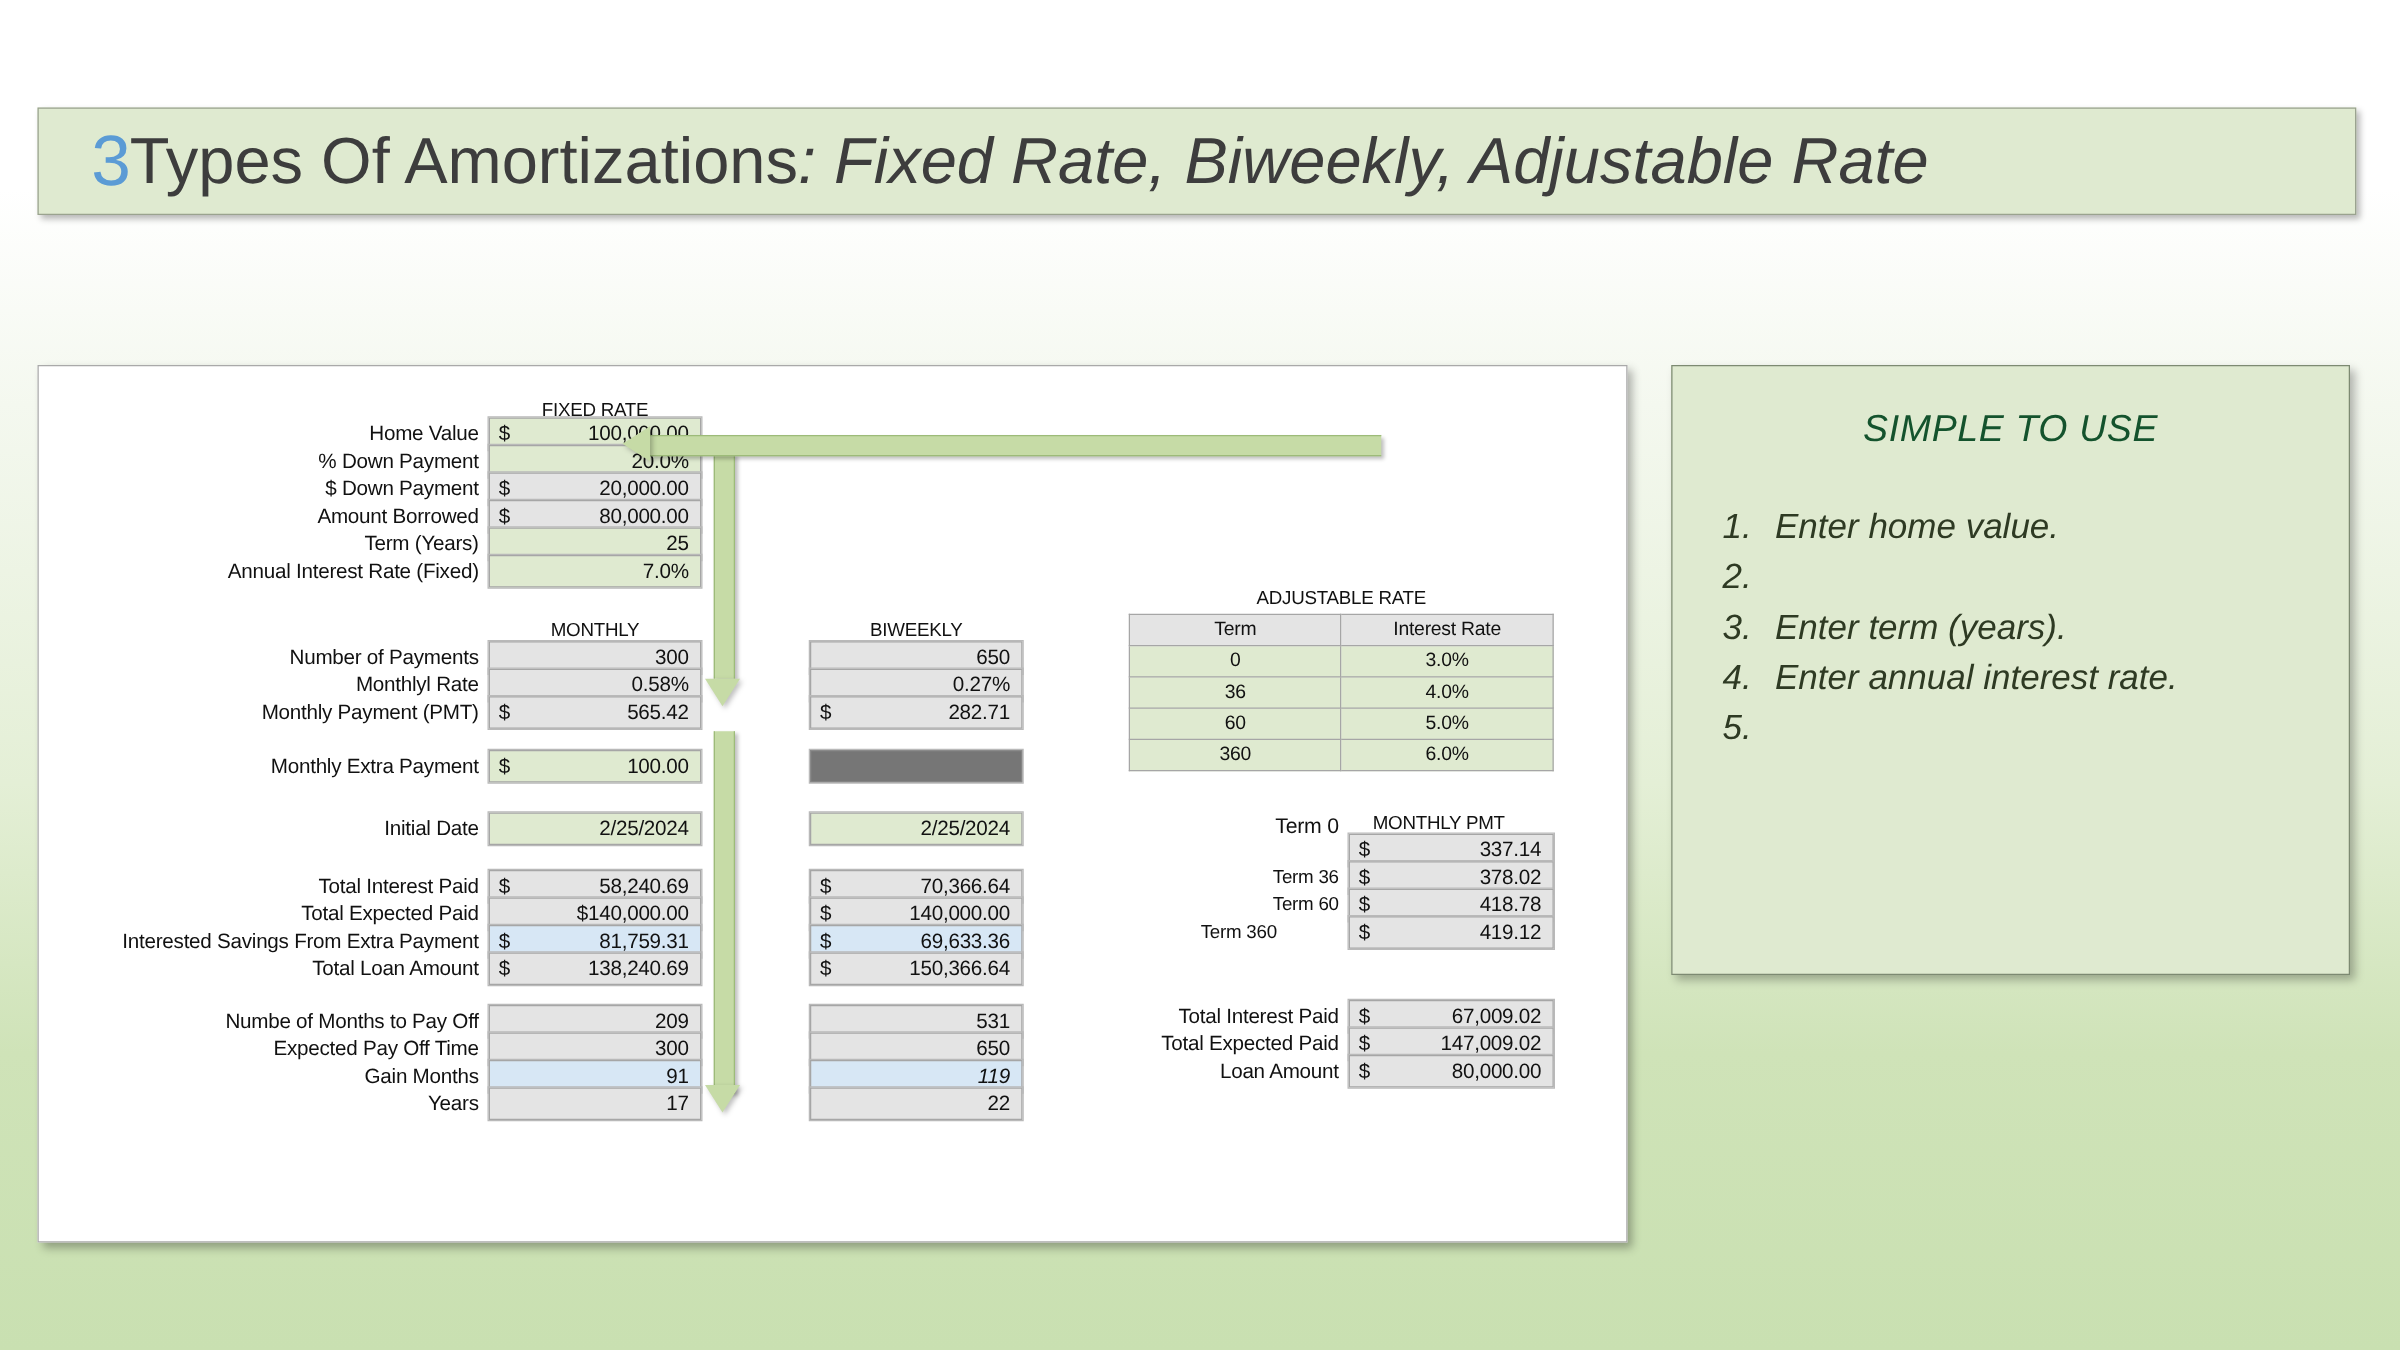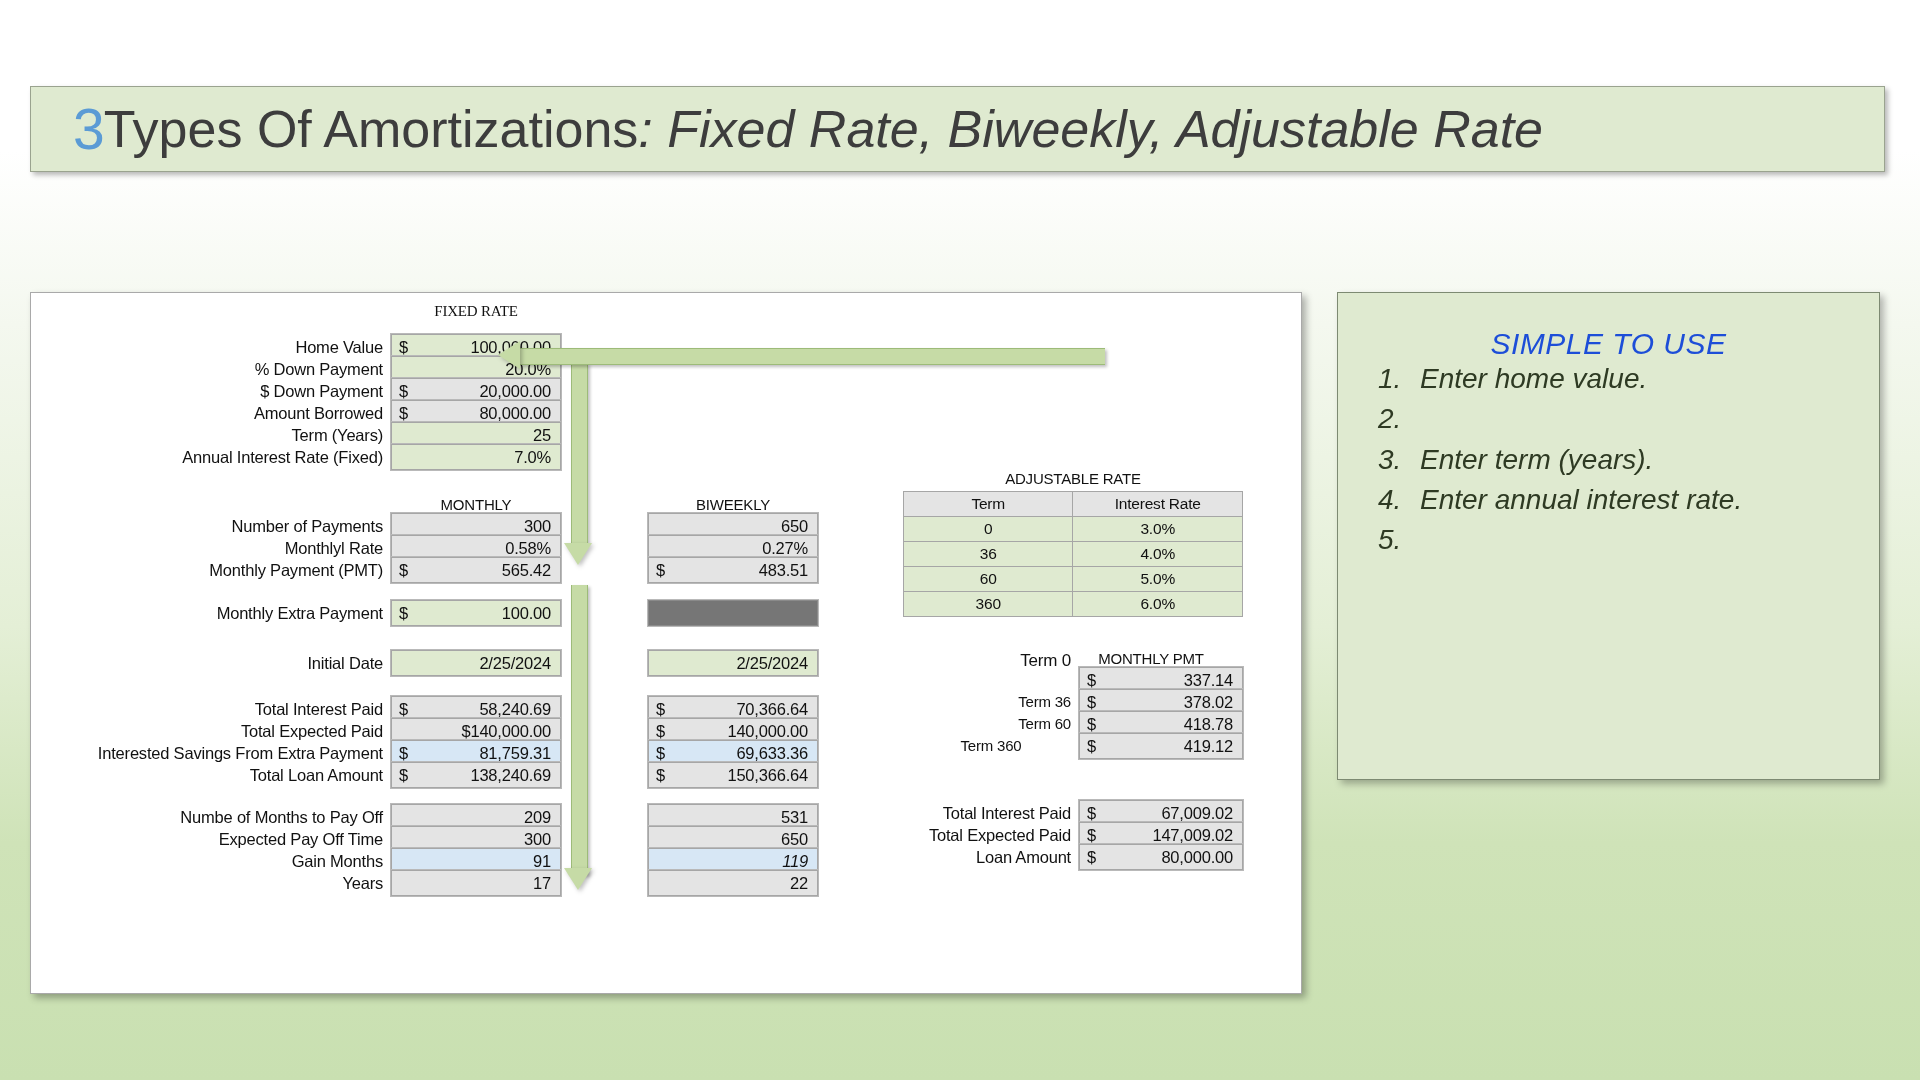--- a/index.html
+++ b/index.html
@@ -29,22 +29,22 @@
   }
 
   
   .panel{
     position:absolute;left:1337px;top:292px;width:543px;height:488px;
     background:#dfead0;border:1px solid #7d8a72;
     box-shadow:4px 4px 7px rgba(0,0,0,.28);
     box-sizing:border-box;padding:34px 26px 0 26px;
   }
   .panel-title{
-    text-align:center;font-size:30px;font-style:italic;color:#1d4ed8;
-    letter-spacing:.5px;
+    text-align:center;font-size:30px;font-style:italic;color:#14532d;
+    letter-spacing:.5px;margin-bottom:42px;
   }
   .panel ol{margin:0;padding:0;list-style:none;}
   .panel li{
     display:flex;font-size:28px;font-style:italic;color:#2e3a23;
     line-height:1.26;margin-bottom:5px;
   }
   .li-num{width:56px;flex:0 0 56px;padding-left:14px;box-sizing:border-box;}
   .li-txt{flex:1;}
 
   
@@ -130,21 +130,21 @@
       <span class="li-txt">Enter annual interest rate.</span>
     </li>
     <li>
       <span class="li-num">5.</span>
     </li>
   </ol>
 </div>
 
 <div class="sheet">
 
-  <div class="hdr" style="left:360px;top:10px;width:170px;font-family:Liberation Serif, serif;">FIXED RATE</div>
+  <div class="hdr" style="left:360px;top:27px;width:170px;">FIXED RATE</div>
   <div class="hdr" style="left:360px;top:203px;width:170px;">MONTHLY</div>
   <div class="hdr" style="left:617px;top:203px;width:170px;">BIWEEKLY</div>
   <div class="hdr" style="left:872px;top:177px;width:340px;">ADJUSTABLE RATE</div>
   <div class="hdr" style="left:1020px;top:357px;width:200px;">MONTHLY PMT</div>
 
   <div class="lbl" style="left:0px;top:45px;width:352px;">Home Value</div>
   <div class="lbl" style="left:0px;top:67px;width:352px;">% Down Payment</div>
   <div class="lbl" style="left:0px;top:89px;width:352px;">$ Down Payment</div>
   <div class="lbl" style="left:0px;top:111px;width:352px;">Amount Borrowed</div>
   <div class="lbl" style="left:0px;top:133px;width:352px;">Term (Years)</div>
@@ -197,21 +197,21 @@
   </div>
 
   <div class="cell y" style="left:617px;top:220px;width:170px;">
     <span class="val">650</span>
   </div>
   <div class="cell y" style="left:617px;top:242px;width:170px;">
     <span class="val">0.27%</span>
   </div>
   <div class="cell y" style="left:617px;top:264px;width:170px;">
     <span class="cur">$</span>
-    <span class="val">483.51</span>
+    <span class="val">282.71</span>
   </div>
   <div class="cell k" style="left:617px;top:307px;width:170px;"></div>
   <div class="cell g" style="left:617px;top:357px;width:170px;">
     <span class="val">2/25/2024</span>
   </div>
 
   <div class="lbl" style="left:0px;top:407px;width:352px;">Total Interest Paid</div>
   <div class="lbl" style="left:0px;top:429px;width:352px;">Total Expected Paid</div>
   <div class="lbl" style="left:0px;top:451px;width:352px;">Interested Savings From Extra Payment</div>
   <div class="lbl" style="left:0px;top:473px;width:352px;">Total Loan Amount</div>

